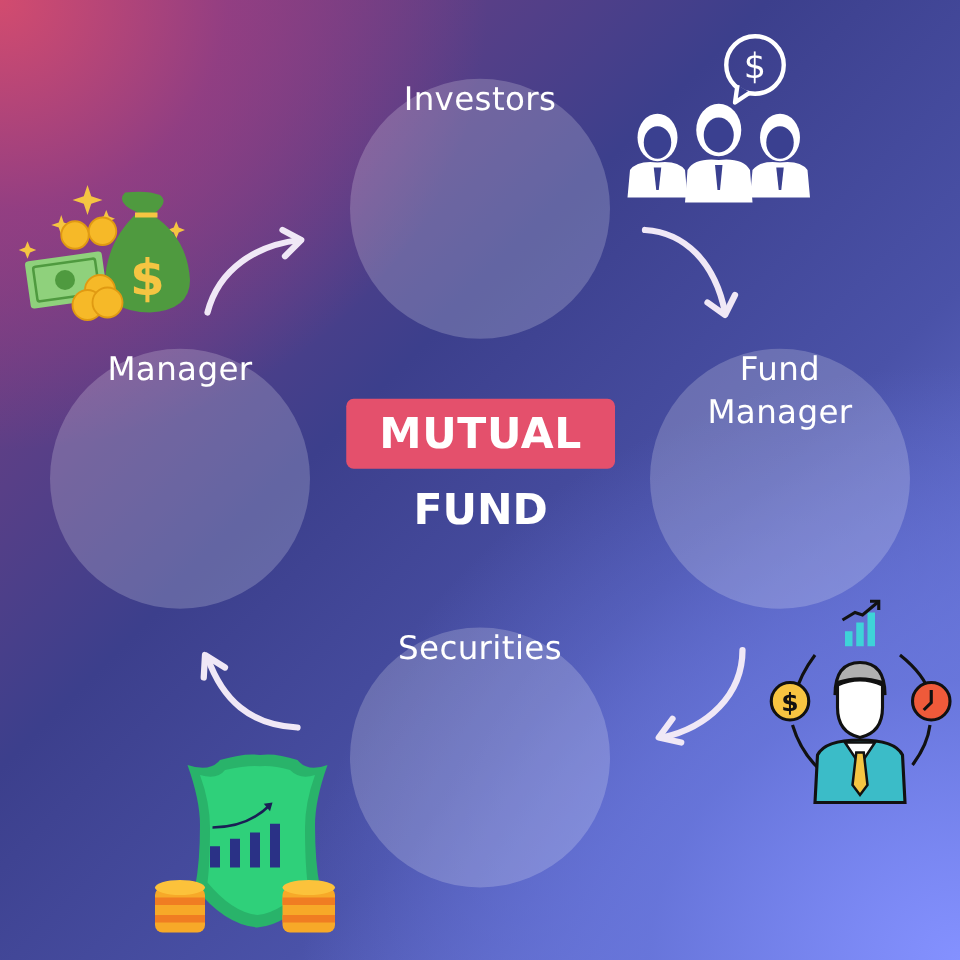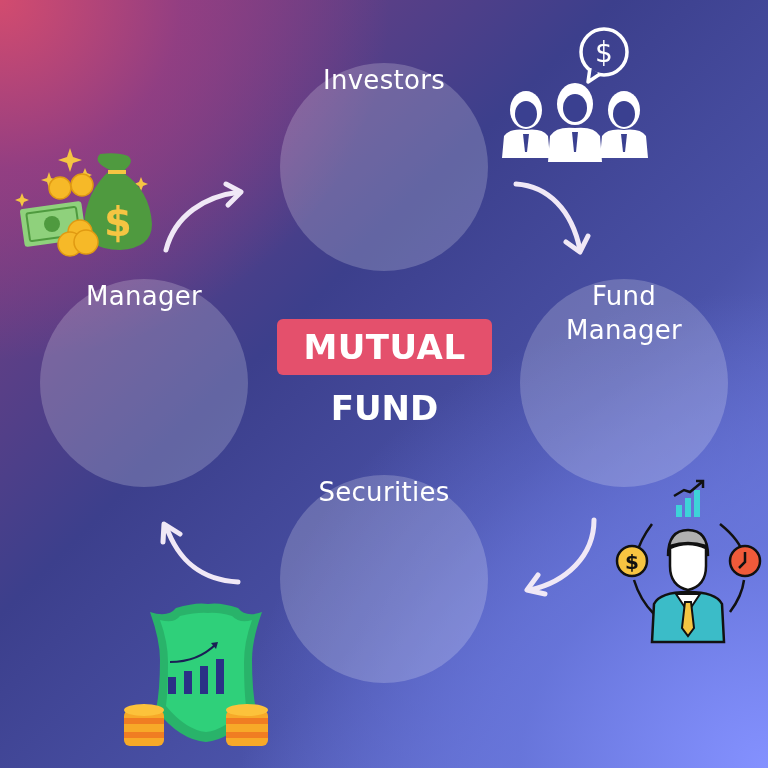--- a/index.html
+++ b/index.html
@@ -17,21 +17,21 @@
     .circle {
       position: absolute; width: 208px; height: 208px; border-radius: 50%;
       background: rgba(255,255,255,0.20);
       display: flex; justify-content: center; text-align: center;
       color: #ffffff; font-size: 26px; line-height: 34px; letter-spacing: 0.3px;
     }
     .circle span { display: block; }
     #c-investors { left: 280px; top: 63px; }
     #c-fund { left: 520px; top: 279px; }
     #c-returns { left: 40px; top: 279px; }
-    #c-securities { left: 280px; top: 475px; }
+    #c-securities { left: 280px; top: 502px; }
     .center-title {
       position: absolute; left: 277px; top: 319px; width: 215px; height: 56px;
       background: #e4506c; border-radius: 6px;
       display: flex; align-items: center; justify-content: center;
       color: #ffffff; font-weight: bold; font-size: 34px; letter-spacing: 0.5px;
     }
     .center-sub {
       position: absolute; left: 277px; top: 388px; width: 215px; text-align: center;
       color: #ffffff; font-weight: bold; font-size: 34px;
     }

